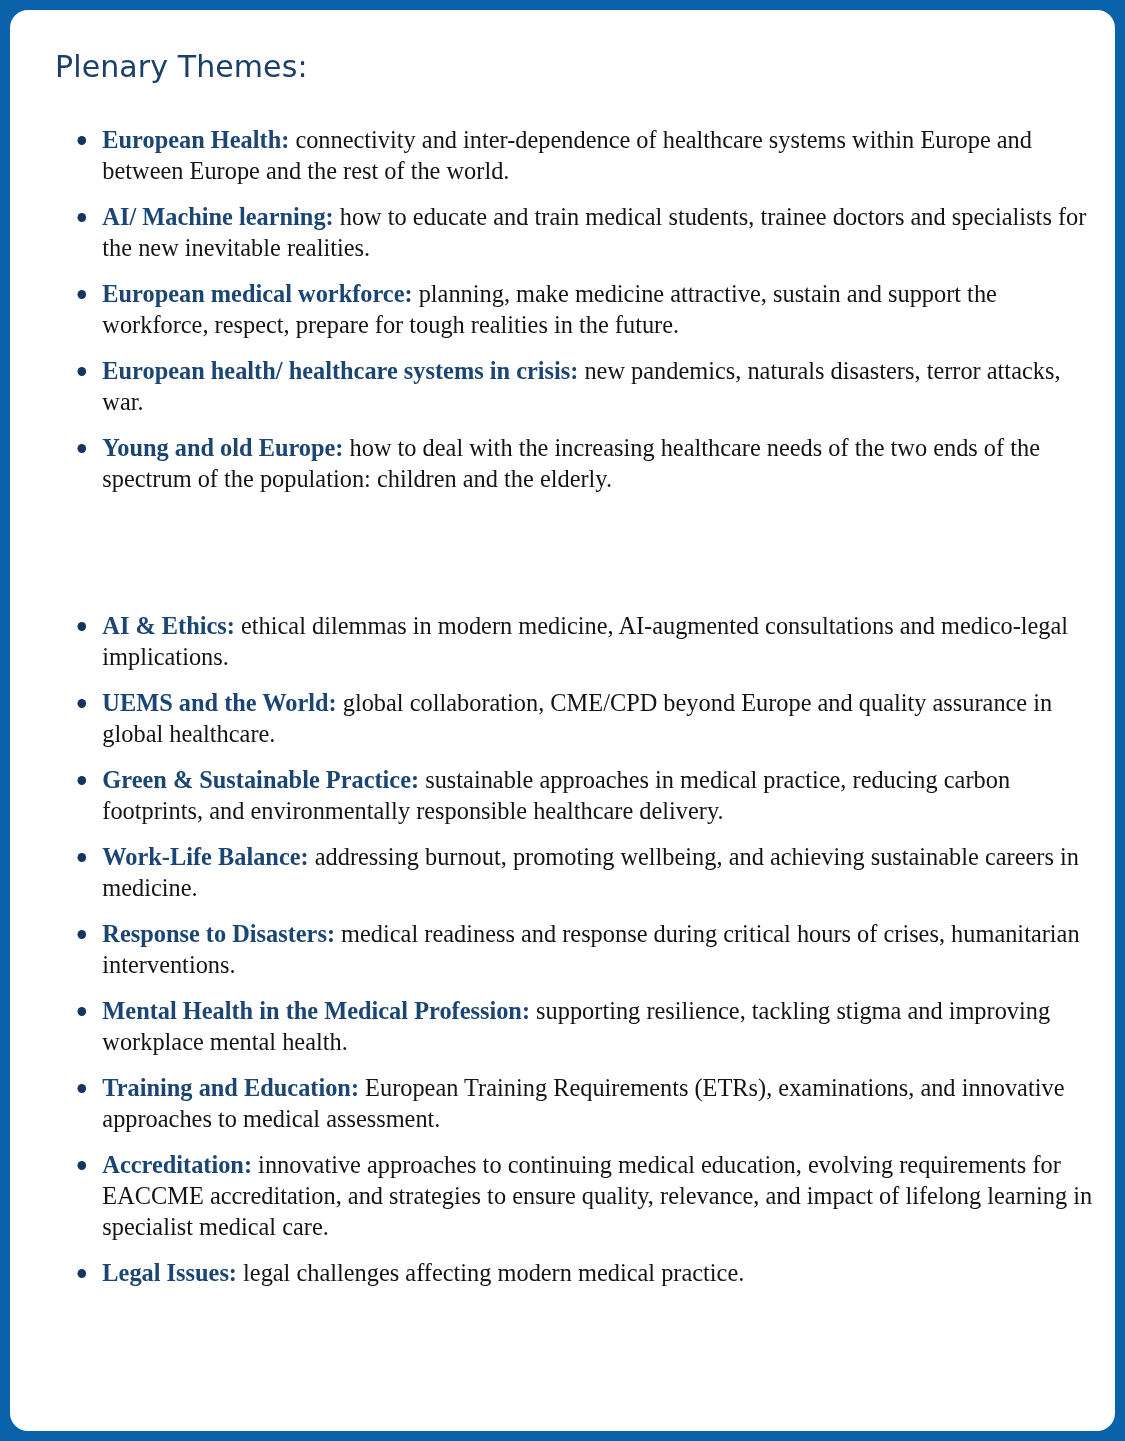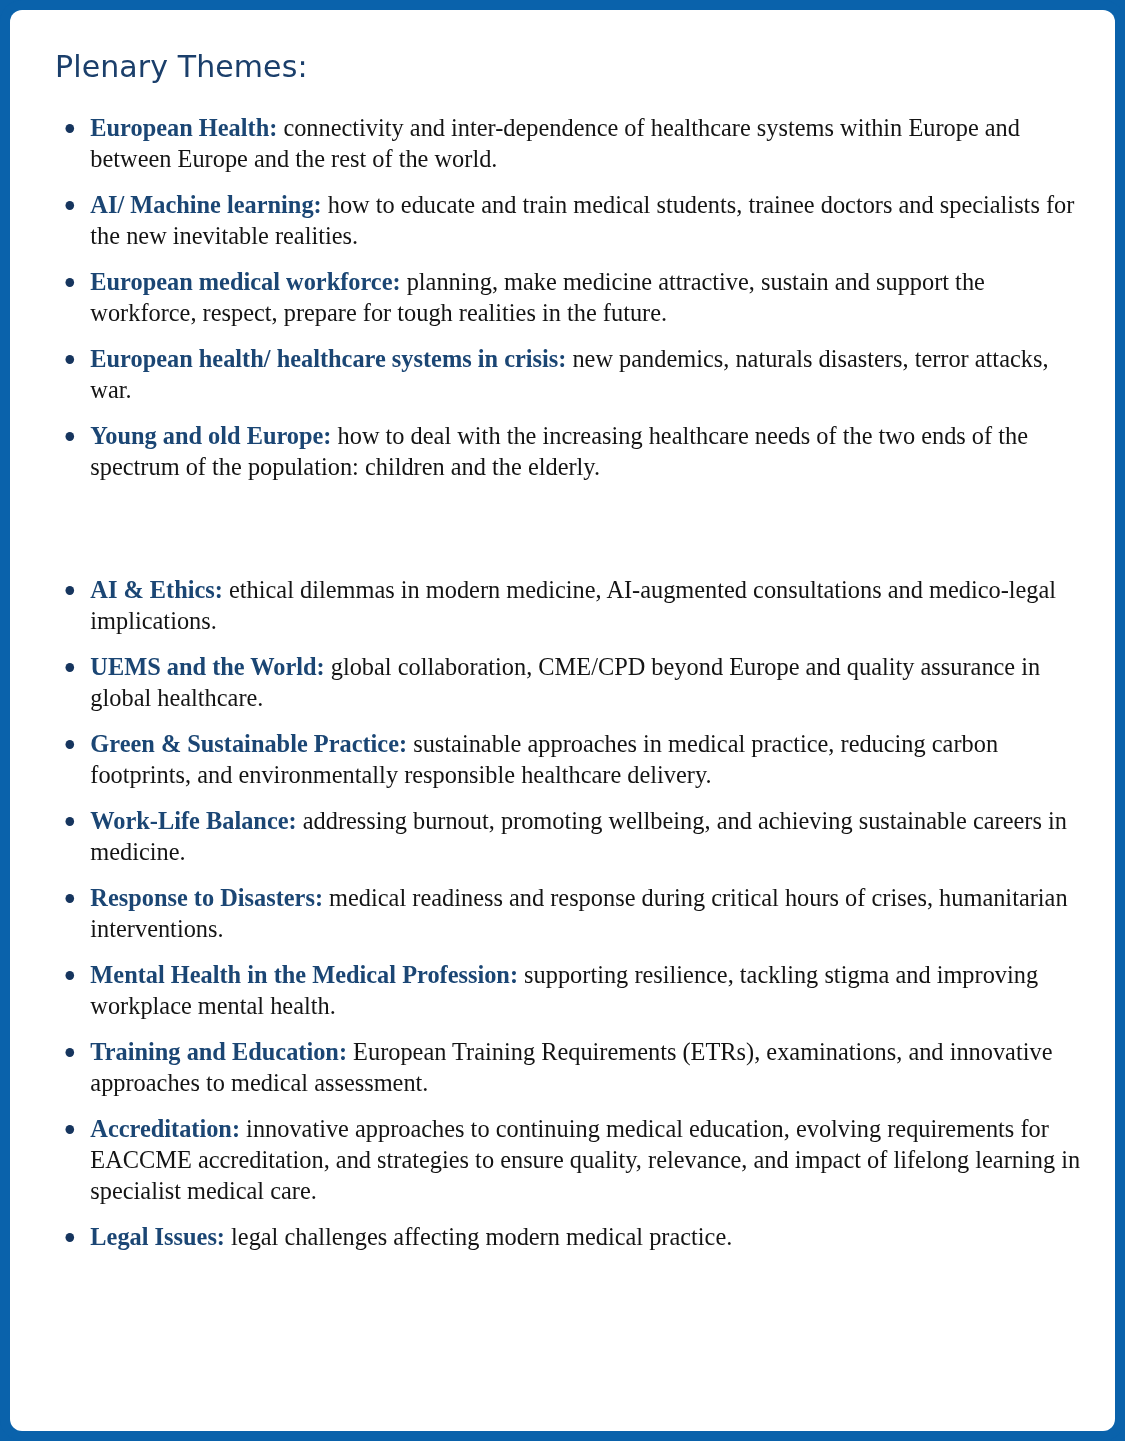--- a/index.html
+++ b/index.html
@@ -23,21 +23,21 @@
     border-radius: 22px;
     box-sizing: border-box;
   }
   #card {
     position: absolute;
     left: 10px;
     top: 10px;
     width: 1105px;
     height: 1421px;
     background: #ffffff;
-    border-radius: 12px;
+    border-radius: 18px;
     box-sizing: border-box;
     overflow: hidden;
   }
   #content {
     position: absolute;
     left: 45px;
     top: 38px;
     width: 1005px;
   }
 
@@ -49,21 +49,21 @@
     font-weight: 400;
     font-size: 30px;
     line-height: 38px;
     color: #1b3f6b;
     letter-spacing: 0.1px;
     margin: 0 0 6px 0;
   }
 
   ul.bullet-list {
     list-style: none;
-    margin: 0;
+    margin: 12px;
     padding: 0;
   }
   ul.bullet-list > li {
     position: relative;
     padding-left: 37px;
     margin: 0 0 15px 0;
     font-family: "Liberation Serif", serif;
     font-size: 25.5px;
     line-height: 31px;
     color: #161616;

